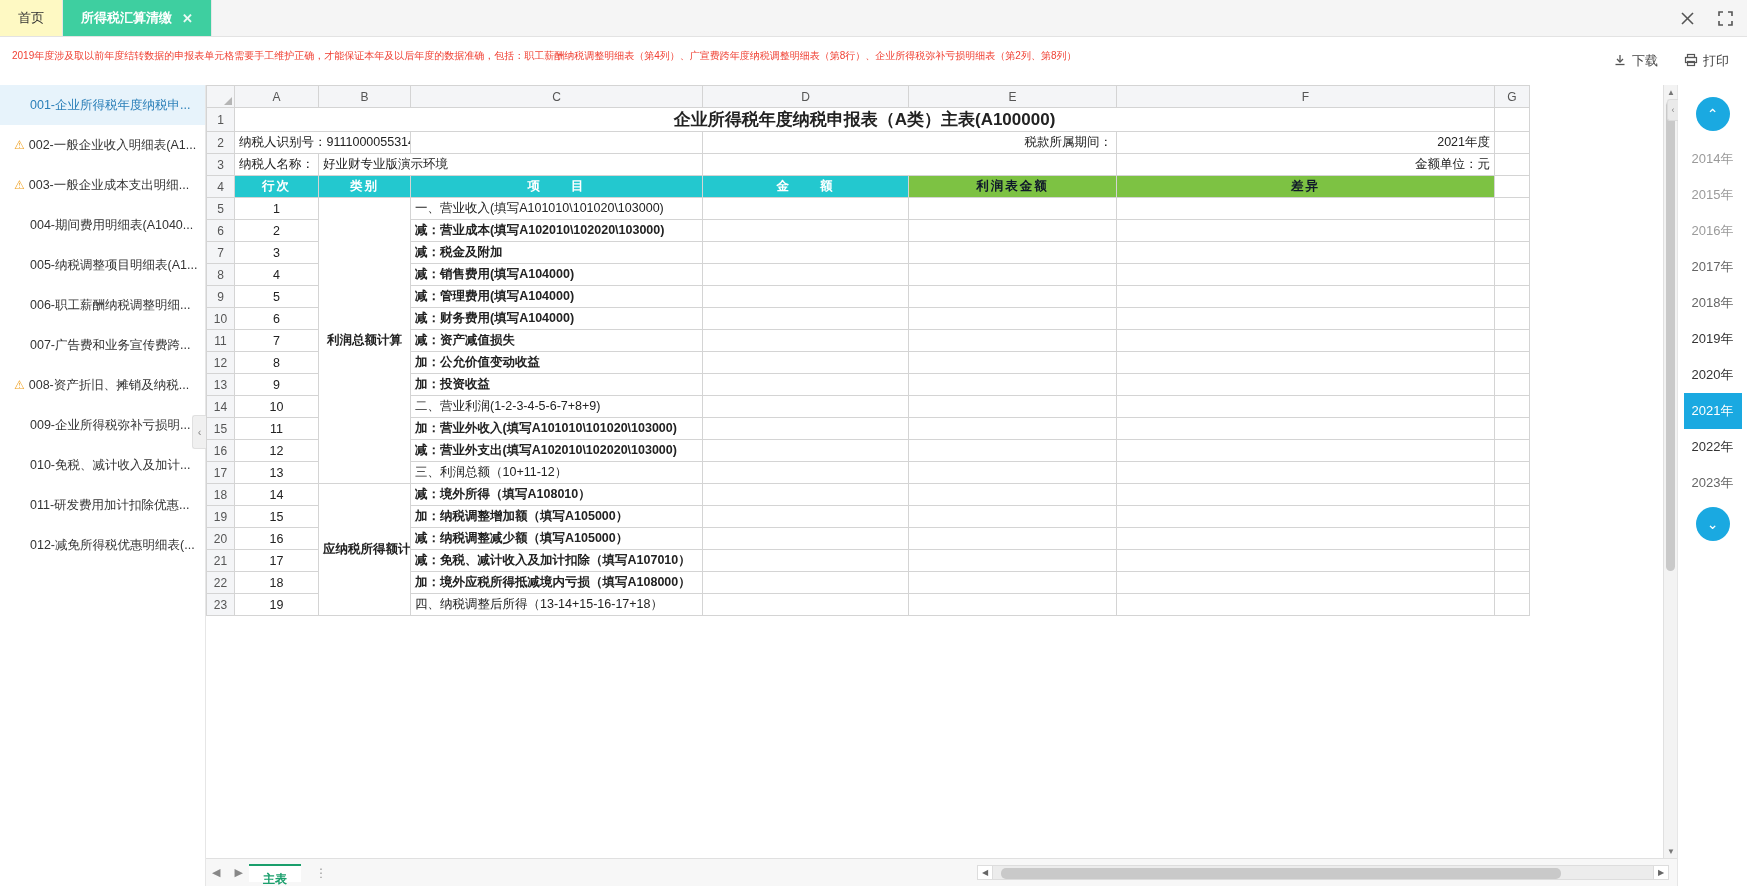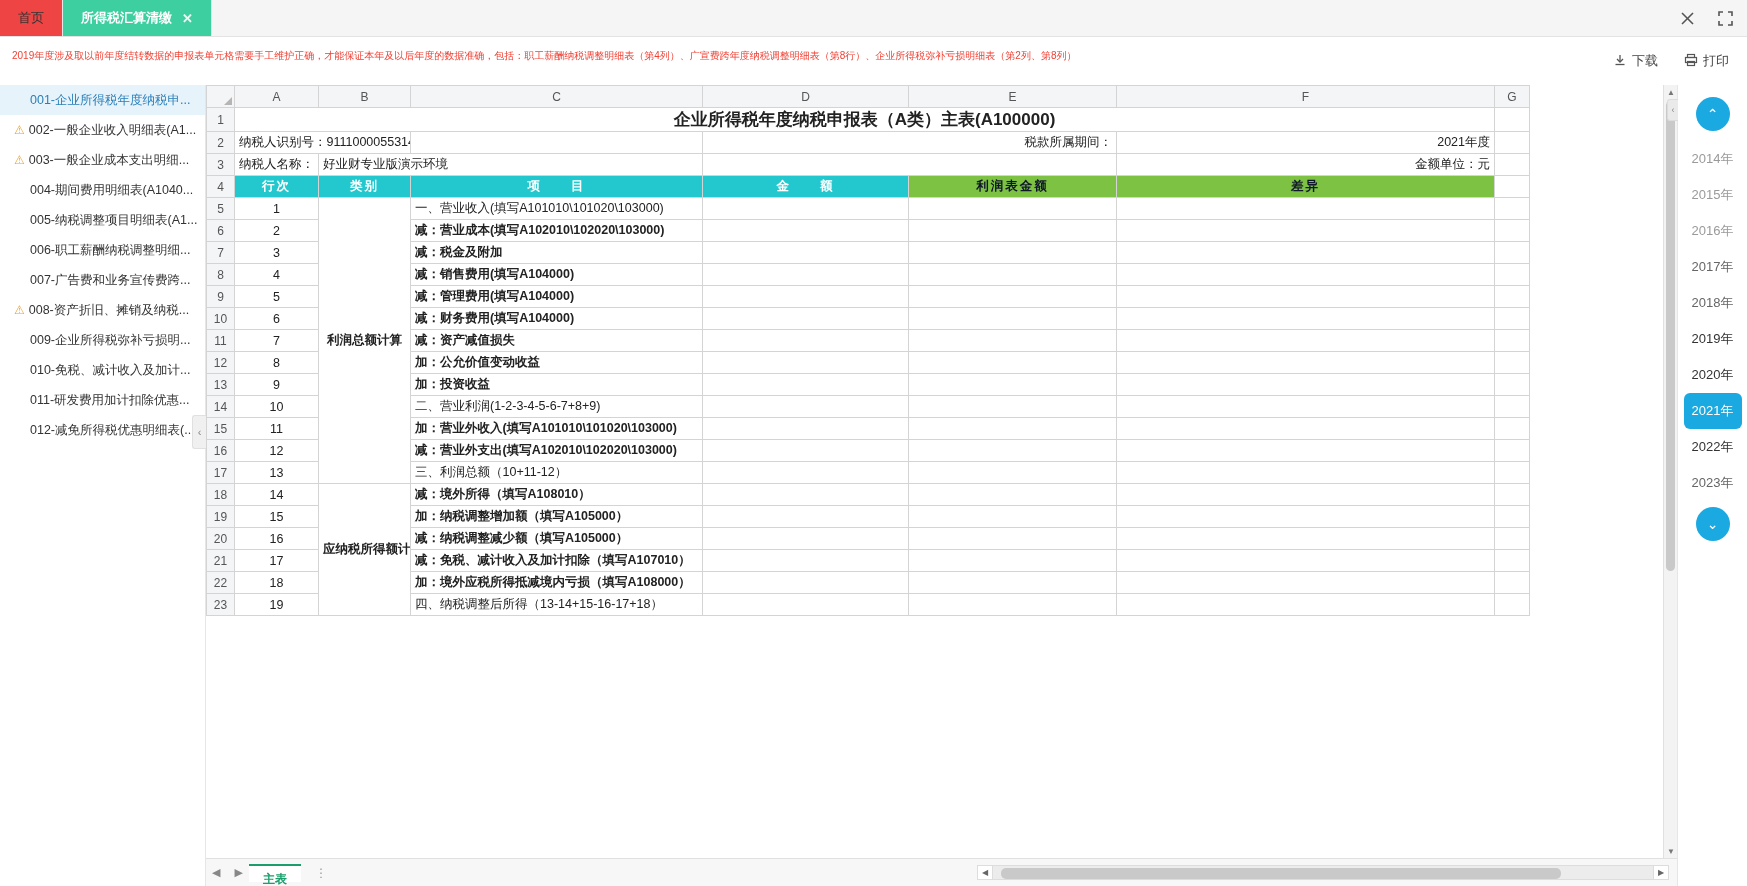--- a/index.html
+++ b/index.html
@@ -28,21 +28,21 @@
   .tab {
     display: flex; align-items: center;
     padding: 0 18px;
     font-size: 13px;
     color: #333;
     background: #f5f5f5;
     border-right: 1px solid #e6e6e6;
     cursor: pointer;
     white-space: nowrap;
   }
-  .tab.home { background: #ef4444; color:#333; }
+  .tab.home { background: #fef9c3; color:#333; }
   .tab.active {
     background: #3ecfa0;
     color: #ffffff;
     font-weight: bold;
   }
   .tab .close {
     margin-left: 10px;
     font-size: 13px;
     opacity: .9;
   }
@@ -94,21 +94,21 @@
   
   .leftnav {
     width: 206px;
     flex: 0 0 206px;
     background: #ffffff;
     border-right: 1px solid #e6e6e6;
     position: relative;
     padding-top: 0;
   }
   .nav-item {
-    height: 30px;
+    height: 40px;
     display: flex; align-items: center;
     padding-left: 14px;
     font-size: 12.5px;
     color: #333;
     white-space: nowrap;
     overflow: hidden;
     cursor: pointer;
   }
   .nav-item.sel {
     background: #e7f3fb;
@@ -326,21 +326,21 @@
     display: flex; align-items: center; justify-content: center;
     font-size: 13px;
     color: #9a9a9a;
     cursor: pointer;
   }
   .year.near { color: #666; }
   .year.dark { color: #333; }
   .year.cur {
     background: #1aa9e1;
     color: #fff;
-    border-radius: 6px;
+    border-radius: 0;
     width: 58px;
   }
   .rail-tab {
     position: absolute;
     left: -11px; top: 14px;
     width: 11px; height: 22px;
     background: #eaeaea;
     border: 1px solid #dcdcdc;
     border-right: none;
     display:flex; align-items:center; justify-content:center;

